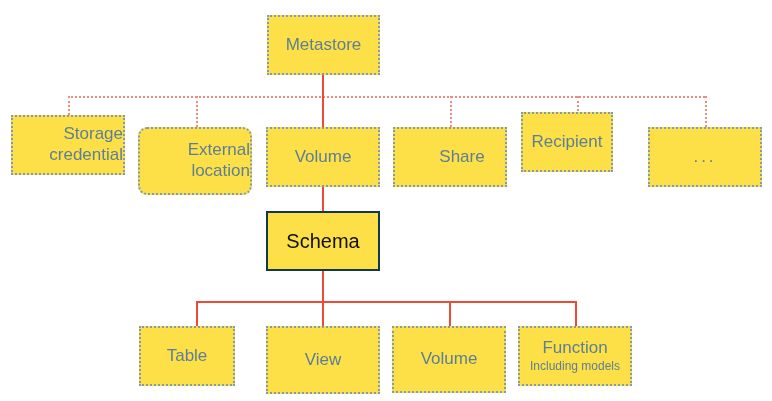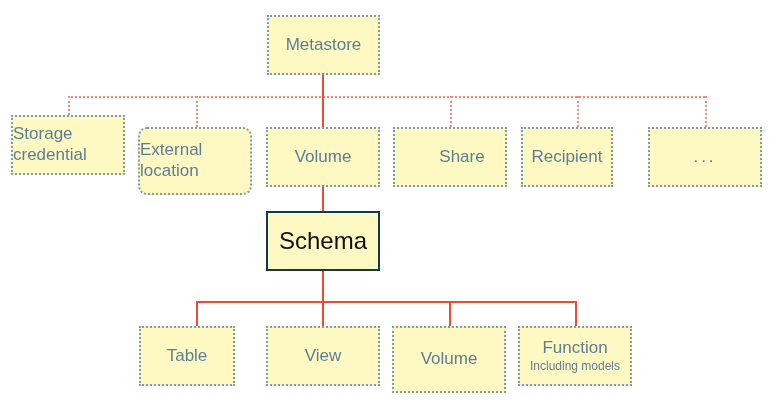--- a/index.html
+++ b/index.html
@@ -15,39 +15,39 @@
     width: 772px;
     height: 401px;
     background: #ffffff;
     overflow: hidden;
   }
 
   
   .node {
     position: absolute;
     box-sizing: border-box;
-    background: #fef9c3;
+    background: #fde047;
     display: flex;
     flex-direction: column;
     align-items: center;
     justify-content: center;
-    text-align: left;
+    text-align: right;
     line-height: 1.22;
     color: #5d7f94;
     font-size: 17px;
     font-weight: 400;
     z-index: 3;
   }
   .node.dotted {
     border: 2px dotted #7f9bb0;
   }
   .node.solid {
     border: 2px solid #10394d;
     color: #101010;
-    font-size: 24px;
+    font-size: 20px;
   }
   .node .title {
     display: block;
   }
   .node .subtitle {
     display: block;
     font-size: 12px;
     line-height: 1.25;
     margin-top: 1px;
     color: #5d7f94;
@@ -113,37 +113,37 @@
   </div>
 
   <div class="node dotted" style="left:266px; top:127px; width:114px; height:60px;">
     <span class="title">Volume</span>
   </div>
 
   <div class="node dotted" style="left:393px; top:127px; width:114px; height:60px;padding-left:24px;">
     <span class="title">Share</span>
   </div>
 
-  <div class="node dotted" style="left:521px; top:127px; width:92px; height:60px;">
+  <div class="node dotted" style="left:521px; top:112px; width:92px; height:60px;">
     <span class="title">Recipient</span>
   </div>
 
   <div class="node dotted" style="left:648px; top:127px; width:114px; height:60px; letter-spacing:3px;">
     <span class="title">...</span>
   </div>
 
   <div class="node solid" style="left:266px; top:211px; width:114px; height:60px;">
     <span class="title">Schema</span>
   </div>
 
   <div class="node dotted" style="left:139px; top:326px; width:96px; height:60px;">
     <span class="title">Table</span>
   </div>
 
-  <div class="node dotted" style="left:266px; top:326px; width:114px; height:60px;">
+  <div class="node dotted" style="left:266px; top:326px; width:114px; height:68px;">
     <span class="title">View</span>
   </div>
 
   <div class="node dotted" style="left:392px; top:326px; width:114px; height:67px;">
     <span class="title">Volume</span>
   </div>
 
   <div class="node dotted" style="left:518px; top:326px; width:114px; height:60px;">
     <span class="title">Function</span>
     <span class="subtitle">Including models</span>

